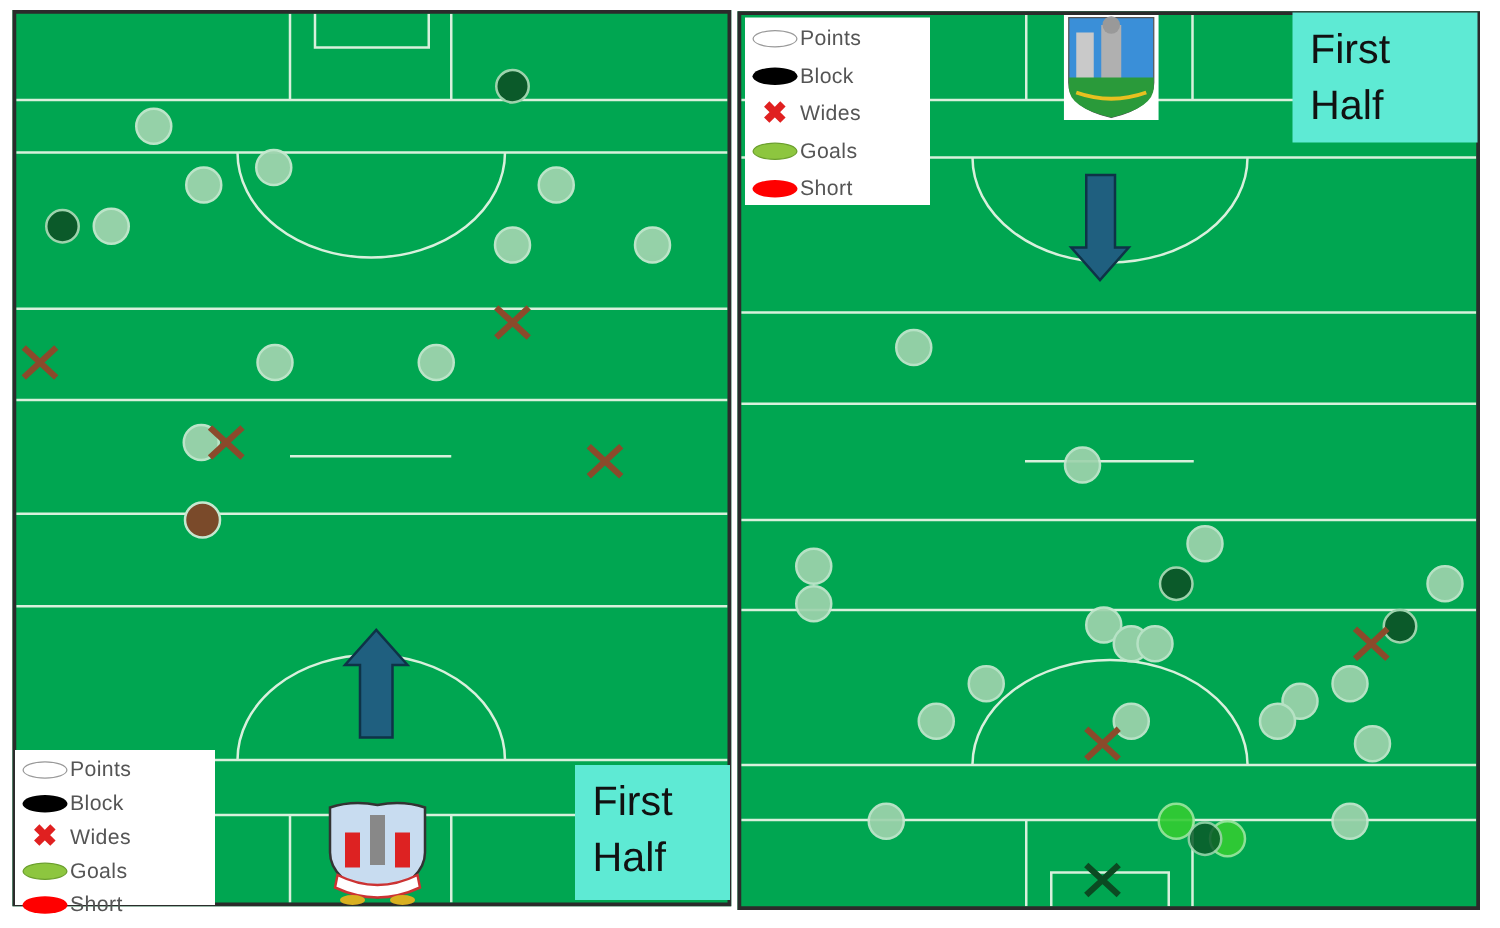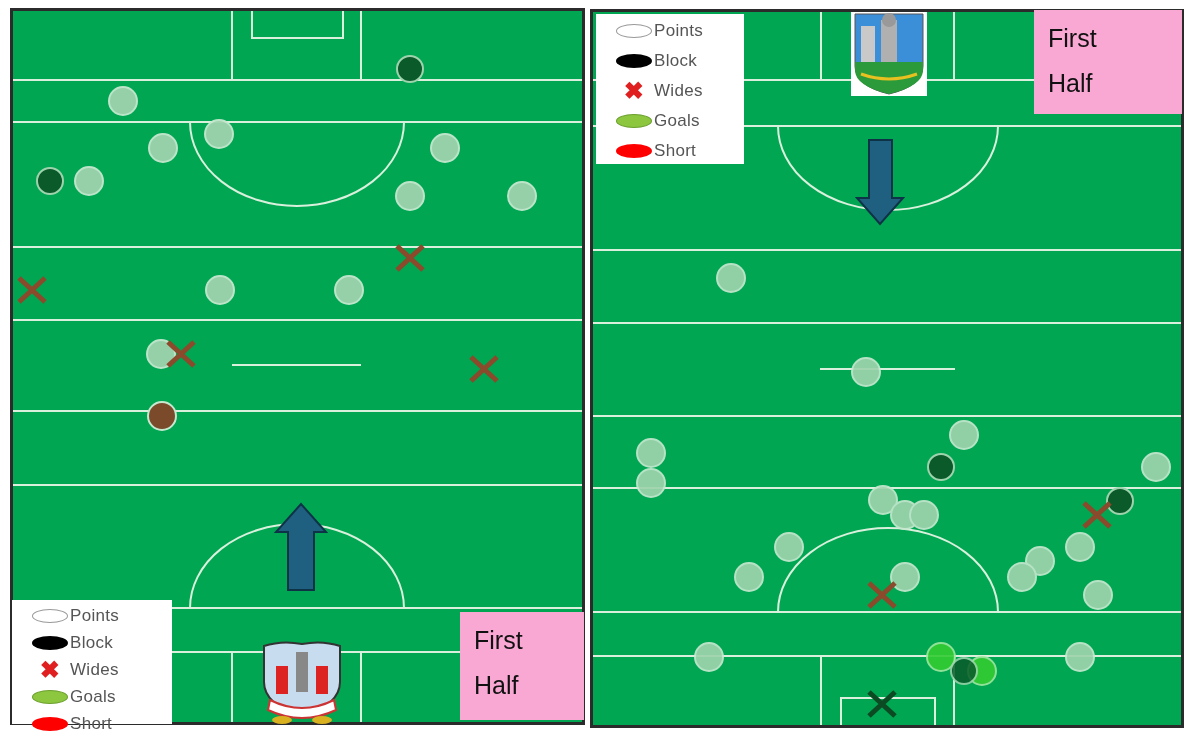--- a/index.html
+++ b/index.html
@@ -1,32 +1,32 @@
 <!DOCTYPE html>
 <html><head>
 <meta charset="utf-8">
 <style>
   html,body{margin:0;padding:0;background:#ffffff;}
   body{width:1200px;height:742px;position:relative;overflow:hidden;font-family:"Liberation Sans",sans-serif;}
   .pitch{position:absolute;background:#00a651;border:3px solid #2b2b2b;box-sizing:border-box;}
   #pitch-left{left:10px;top:8px;width:575px;height:717px;}
   #pitch-right{left:590px;top:9px;width:594px;height:719px;}
   .pitch svg{position:absolute;left:0;top:0;}
-  .legend{position:absolute;background:#fff;padding:2px 20px;box-sizing:border-box;}
+  .legend{position:absolute;background:#fff;padding:2px 6px;box-sizing:border-box;}
   .legend-item{display:flex;align-items:center;height:27px;font-size:17px;color:#555;letter-spacing:0.3px;}
   .legend-swatch{width:36px;height:14px;margin-right:2px;display:inline-block;border-radius:50%;box-sizing:border-box;}
   .sw-points{border:1.5px solid #999;background:#fff;}
   .sw-block{background:#000;}
   .sw-goals{background:#8dc63f;border:1px solid #6b9f2e;}
   .sw-short{background:#ff0000;}
   .sw-wides{width:36px;text-align:center;color:#e02020;font-size:24px;font-weight:bold;line-height:14px;border-radius:0;}
   #legend-left{left:12px;top:600px;width:160px;height:124px;}
   #legend-right{left:596px;top:14px;width:148px;height:150px;}
   #legend-right .legend-item{height:30px;}
-  .half-label{position:absolute;background:#f9a8d4;color:#111;font-size:25px;line-height:45px;padding:6px 14px;box-sizing:border-box;}
+  .half-label{position:absolute;background:#5eead4;color:#111;font-size:33px;line-height:45px;padding:6px 14px;box-sizing:border-box;}
   #half-left{left:460px;top:612px;width:124px;height:108px;}
   #half-right{left:1034px;top:10px;width:148px;height:104px;}
   .crest{position:absolute;}
 </style>
 </head>
 <body>
 
 <div class="pitch" id="pitch-left">
   <svg width="569" height="711" viewBox="13 11 569 711">
     <g stroke="#d8f0dc" stroke-width="2" fill="none">

